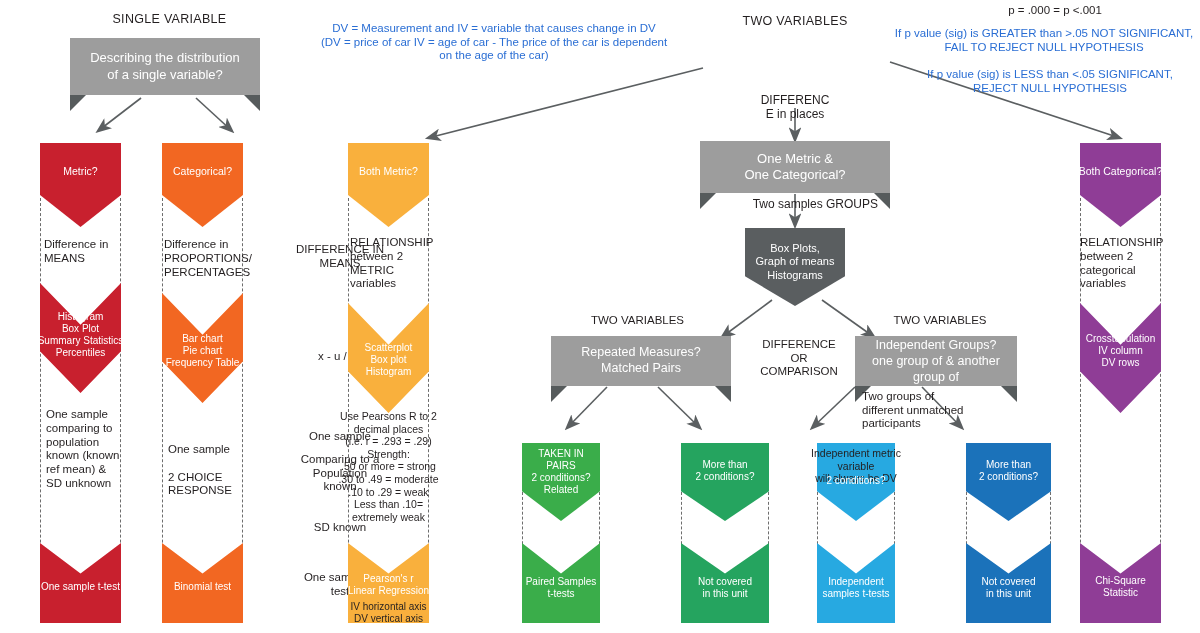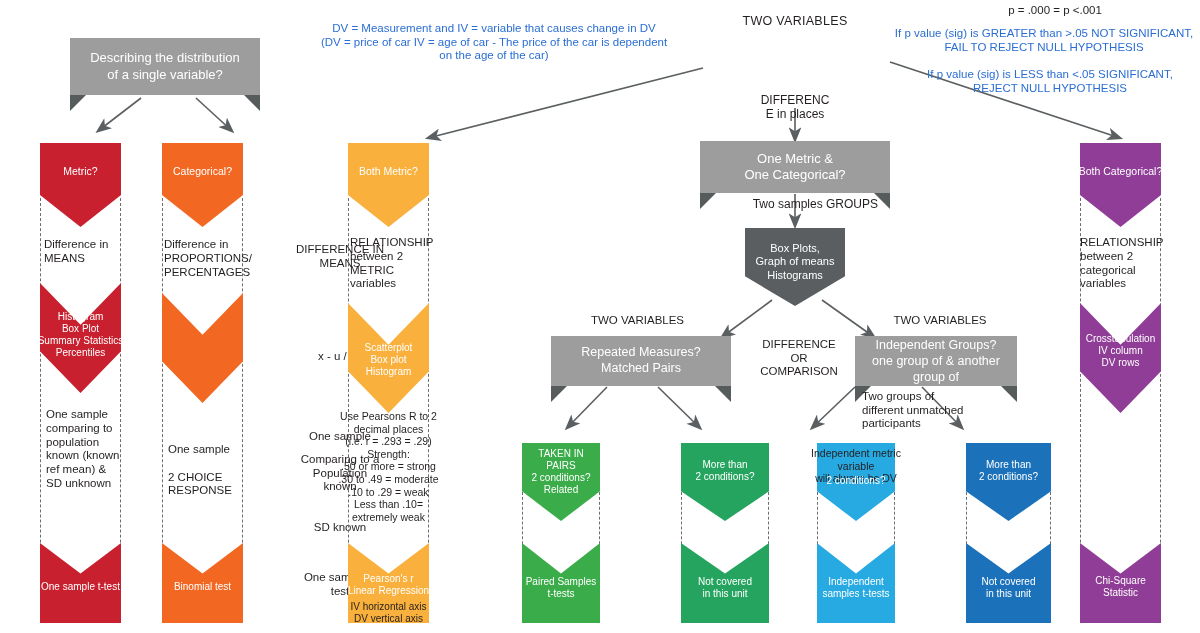--- a/index.html
+++ b/index.html
@@ -59,20 +59,21 @@
       <path d="M822,300 L874,337"></path>
 
       <path d="M607,387 L567,428"></path>
       <path d="M658,387 L700,428"></path>
 
       <path d="M855,387 L812,428"></path>
       <path d="M922,387 L962,428"></path>
     </g>
   </svg>
 
+  <div class="lbl" style="left:62px;top:12px;width:215px;font-size:12.5px;letter-spacing:.3px;">SINGLE VARIABLE</div>
 
   <div class="lbl blue" style="left:318px;top:22px;width:352px;font-size:11.5px;">DV = Measurement and IV = variable that causes change in DV
 (DV = price of car IV = age of car - The price of the car is dependent
 on the age of the car)</div>
 
   <div class="lbl" style="left:700px;top:14px;width:190px;font-size:12.5px;letter-spacing:.3px;">TWO VARIABLES</div>
 
   <div class="lbl" style="left:940px;top:4px;width:230px;font-size:11.5px;">p = .000 = p &lt;.001</div>
   <div class="lbl blue" style="left:888px;top:27px;width:312px;font-size:11.5px;">If p value (sig) is GREATER than &gt;.05 NOT SIGNIFICANT,
 FAIL TO REJECT NULL HYPOTHESIS</div>
@@ -166,20 +167,23 @@
 
   <div class="colwrap" style="left:162px;top:143px;width:81px;height:480px;">
     <i class="dashL" style="left:0;top:55px;height:425px;"></i>
     <i class="dashR" style="left:80px;top:55px;height:425px;"></i>
     <div class="head" style="left:0;top:0;width:81px;height:84px;background:#f26722;"></div>
     <div class="ctxt" style="left:0;top:22px;width:81px;font-size:10.5px;">Categorical?</div>
     <div class="ctxt dark" style="left:-2px;top:95px;width:88px;font-size:11.5px;text-align:left;padding-left:4px;">Difference in
 PROPORTIONS/
 PERCENTAGES</div>
     <div class="chev" style="left:0;top:150px;width:81px;height:110px;background:#f26722;"></div>
+    <div class="ctxt" style="left:-6px;top:190px;width:93px;font-size:10px;">Bar chart
+Pie chart
+Frequency Table</div>
     <div class="ctxt dark" style="left:0;top:300px;width:85px;font-size:11.5px;text-align:left;padding-left:6px;">One sample
 
 2 CHOICE
 RESPONSE</div>
     <div class="tailblk" style="left:0;top:400px;width:81px;height:80px;background:#f26722;"></div>
     <div class="ctxt" style="left:-6px;top:438px;width:93px;font-size:10px;">Binomial test</div>
   </div>
 
   <div class="colwrap" style="left:348px;top:143px;width:81px;height:400px;">
     <i class="dashL" style="left:0;top:55px;height:425px;"></i>

